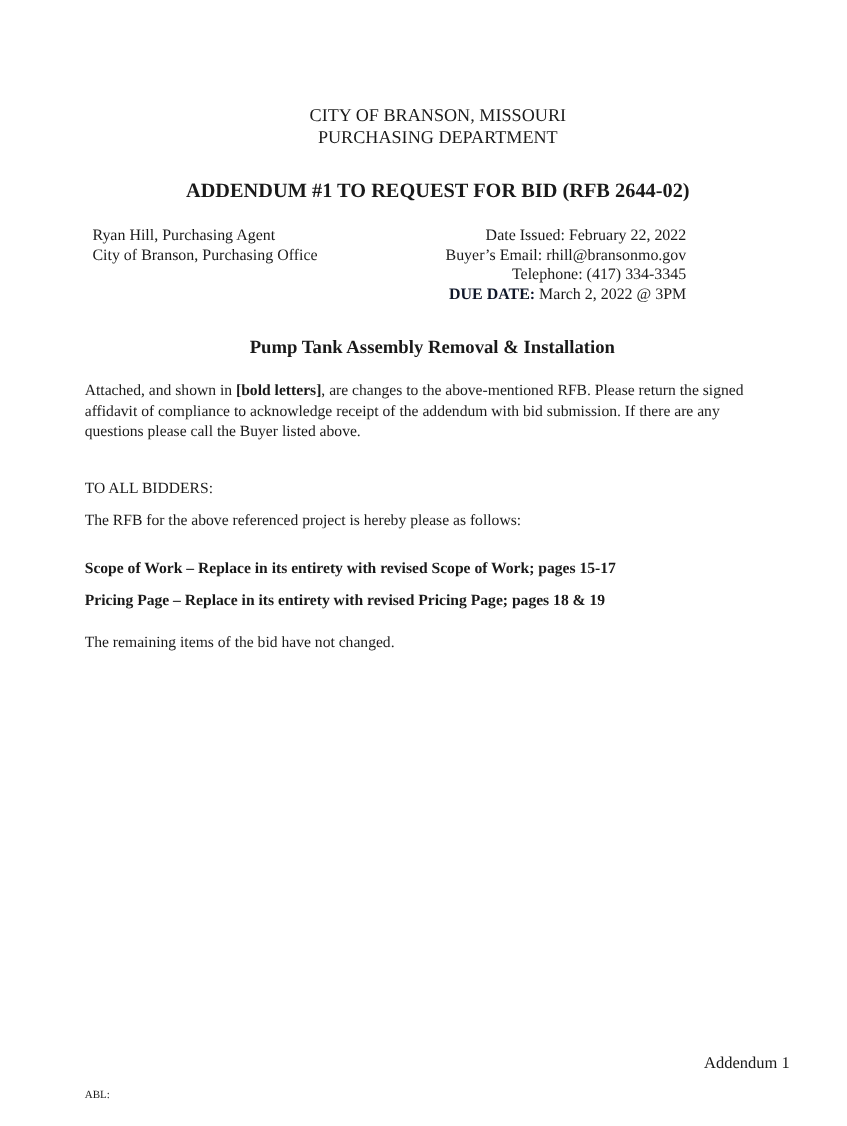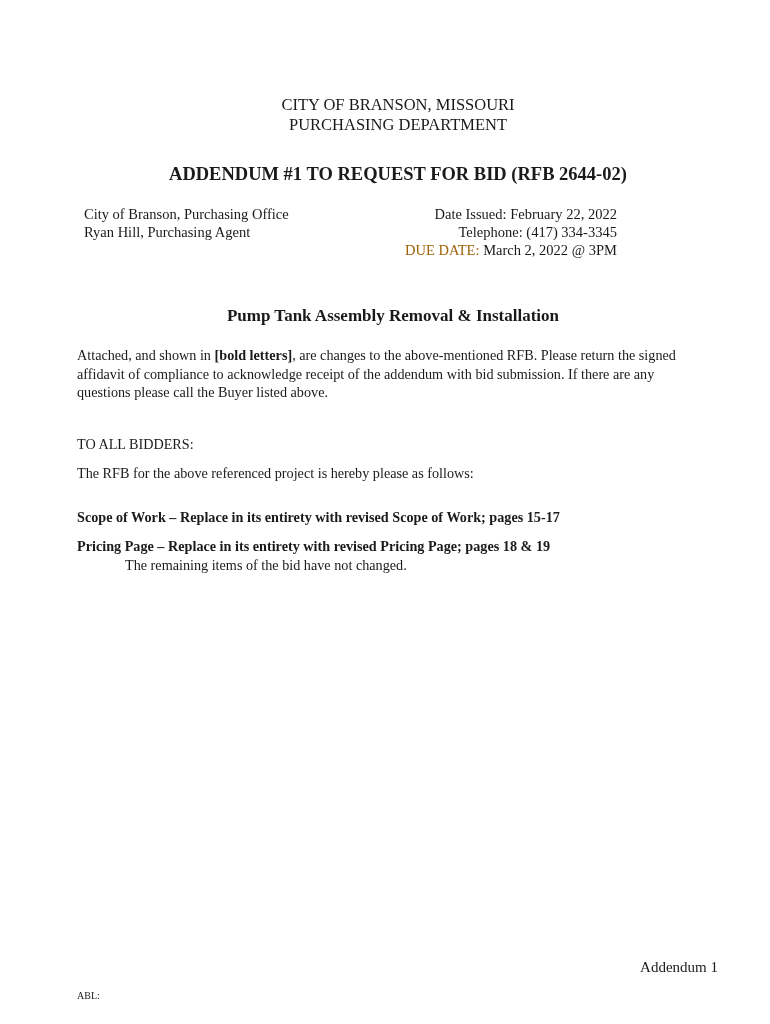--- a/index.html
+++ b/index.html
@@ -6,48 +6,49 @@
     body { width: 770px; height: 1024px; position: relative; overflow: hidden;
            font-family: "Liberation Serif", "DejaVu Serif", serif; color: #1a1a1a; }
     .abs { position: absolute; white-space: nowrap; }
     .hdr { left: 0; width: 796px; text-align: center; font-size: 16.5px; line-height: 20px; }
     .title { left: 0; width: 796px; text-align: center; font-size: 18.5px; font-weight: bold; }
     .col { font-size: 14.5px; line-height: 18px; }
     .sub { left: 0; width: 786px; text-align: center; font-size: 17px; font-weight: bold; }
     .para { left: 77px; width: 620px; font-size: 14.2px; line-height: 18.5px; white-space: normal; }
     .body { left: 77px; font-size: 14.2px; }
     .bold { font-weight: bold; }
-    .red { color: #a16207; font-weight: normal; margin-top: 40px; }
+    .red { color: #0f172a; font-weight: bold; margin-top: 40px; }
     .foot-l { left: 77px; top: 962px; font-size: 10px; margin-top: 28px; }
     .foot-r { right: 52px; top: 959px; font-size: 15px; }
   </style>
 </head>
 <body>
 
 <div class="abs hdr" style="top:95px;">CITY OF BRANSON, MISSOURI</div>
 <div class="abs hdr" style="top:115px;">PURCHASING DEPARTMENT</div>
 <div class="abs title" style="top:164px;">ADDENDUM #1 TO REQUEST FOR BID (RFB 2644-02)</div>
 
 <div class="abs col" style="left:84px; top:205px;">
+  <div>Ryan Hill, Purchasing Agent</div>
   <div>City of Branson, Purchasing Office</div>
-  <div>Ryan Hill, Purchasing Agent</div>
 </div>
 
 <div class="abs col" style="left:405px; top:205px;text-align:right;">
   <div>Date Issued: February 22, 2022</div>
+  <div>Buyer’s Email: rhill@bransonmo.gov</div>
   <div>Telephone: (417) 334-3345</div>
   <div><span class="red">DUE DATE:</span><span> March 2, 2022 @ 3PM</span></div>
 </div>
 
 <div class="abs sub" style="top:306px;">Pump Tank Assembly Removal &amp; Installation</div>
 
 <div class="abs para" style="top:346px;"><span>Attached, and shown in </span><span class="bold">[bold letters]</span><span>, are changes to the above-mentioned RFB. Please return the signed affidavit of compliance to acknowledge receipt of the addendum with bid submission. If there are any questions please call the Buyer listed above.</span></div>
 
 <div class="abs body" style="top:436px;">TO ALL BIDDERS:</div>
 <div class="abs body" style="top:465px;">The RFB for the above referenced project is hereby please as follows:</div>
 
 <div class="abs body bold" style="top:509px;">Scope of Work – Replace in its entirety with revised Scope of Work; pages 15-17</div>
 <div class="abs body bold" style="top:538px;">Pricing Page – Replace in its entirety with revised Pricing Page; pages 18 &amp; 19</div>
 
-<div class="abs body" style="top:557px;margin-left:48px;">The remaining items of the bid have not changed.</div>
+<div class="abs body" style="top:576px;">The remaining items of the bid have not changed.</div>
 
 <div class="abs foot-l">ABL:</div>
 <div class="abs foot-r">Addendum 1</div>
 
 </body></html>

